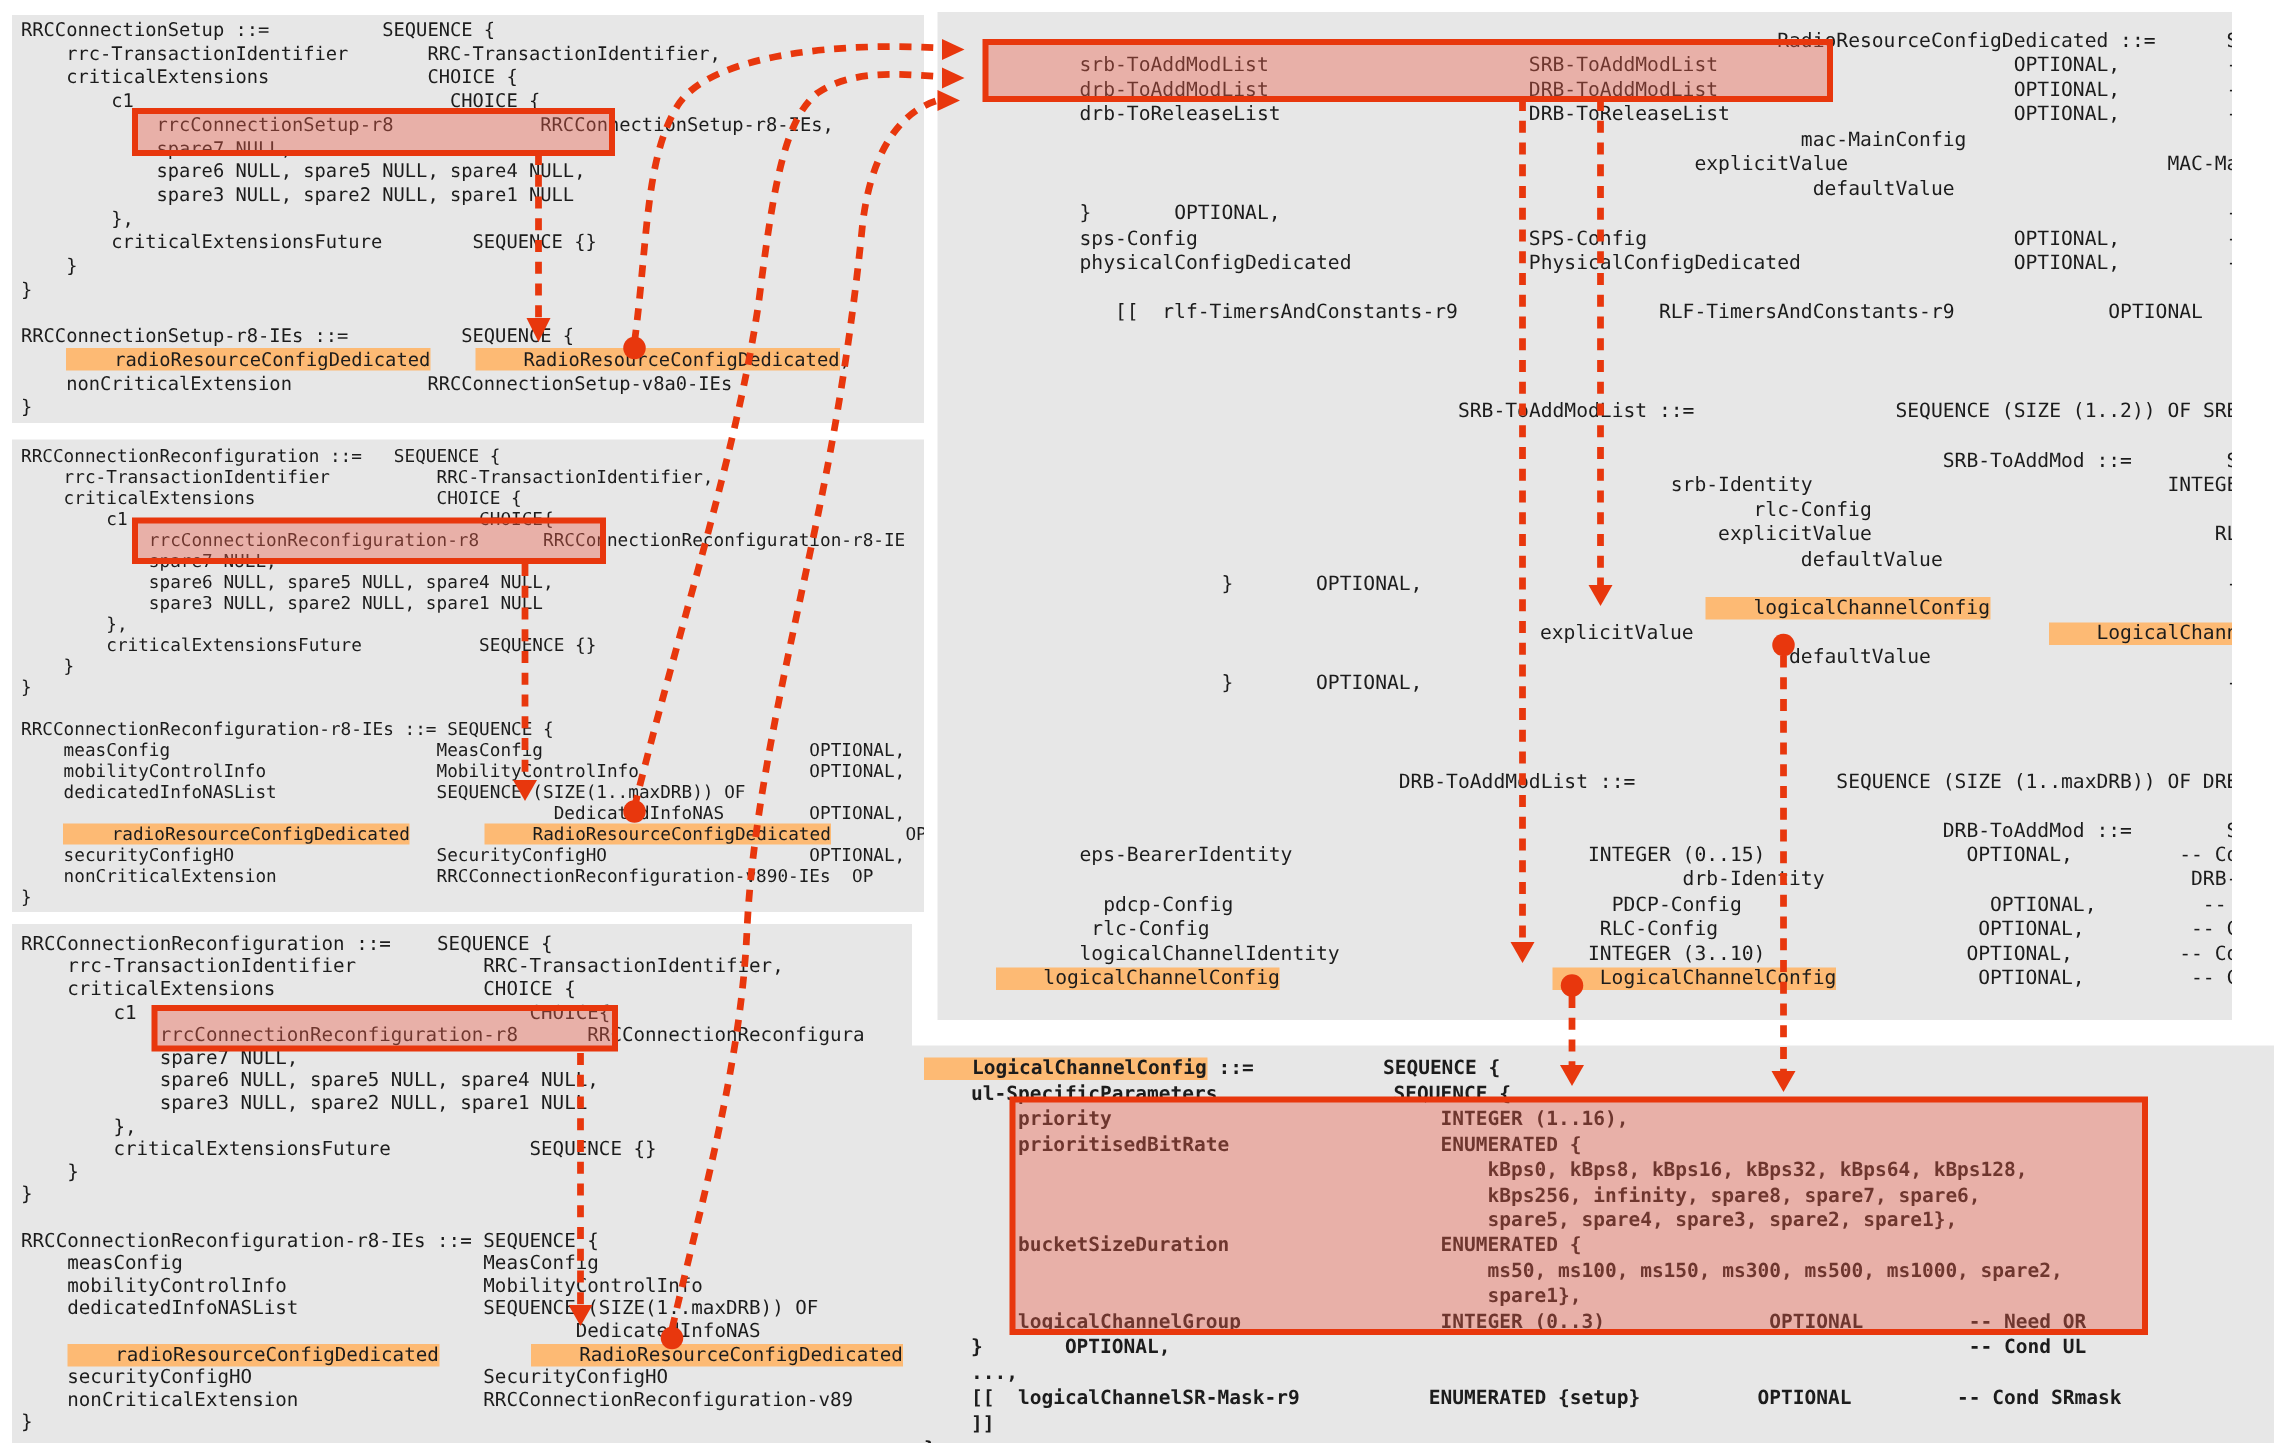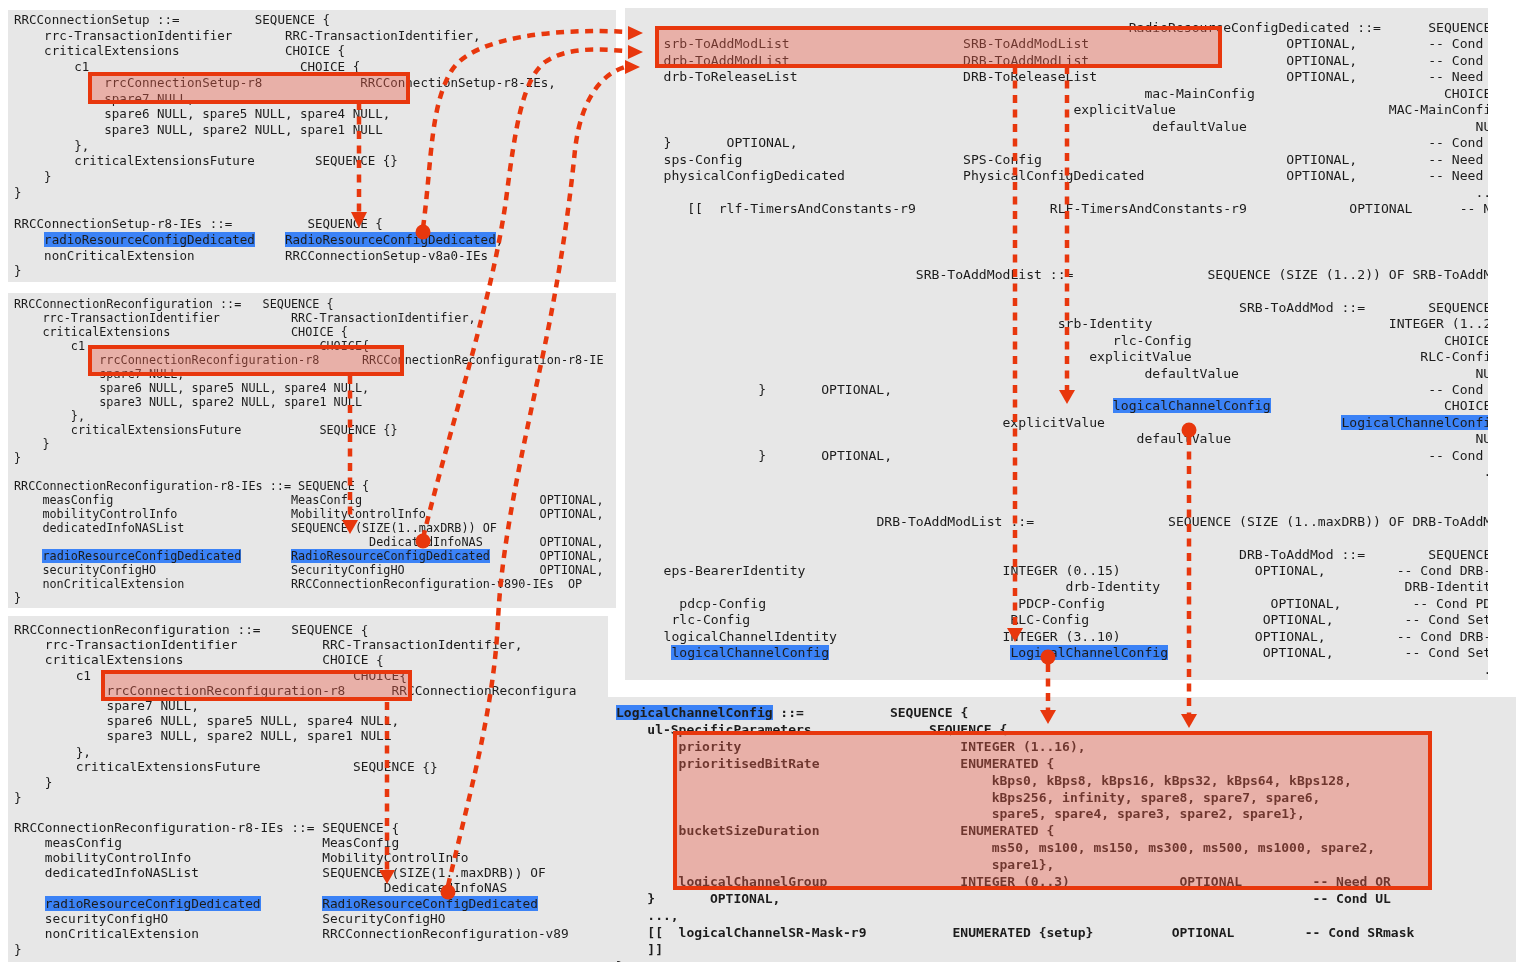--- a/index.html
+++ b/index.html
@@ -11,21 +11,21 @@
   #box1{left:8px;top:10px;width:608px;height:272px;}
   #box2{left:8px;top:293px;width:608px;height:315px;}
   #box3{left:8px;top:616px;width:600px;height:346px;}
   #boxR1{left:625px;top:8px;width:863px;height:672px;}
   #boxR2{left:608px;top:697px;width:908px;height:265px;font-weight:bold;}
   #pre1{left:6px;top:2px;font-size:12.5px;line-height:15.7px;}
   #pre2{left:6px;top:4px;font-size:11.8px;line-height:14px;}
   #pre3{left:6px;top:6px;font-size:12.8px;line-height:15.2px;}
   #pre4{left:7px;top:12px;font-size:13.1px;line-height:16.45px;text-align:right;}
   #pre5{left:8px;top:8px;font-size:13px;line-height:16.9px;}
-  .hl-y{background:#3b82f6;}
+  .hl-y{background:#fdba74;padding-left:32px;}
   svg.overlay{position:absolute;left:0;top:0;pointer-events:none;}
   .emph{fill:rgba(236,96,76,0.40);stroke:#e8370d;stroke-width:4px;}
   .dash{fill:none;stroke:#e8370d;stroke-width:4.5px;stroke-dasharray:8 6.5;}
   .head{fill:#e8370d;stroke:none;}
   .dot{fill:#e8370d;stroke:none;}
 </style>
 </head>
 <body>
 
 <div class="stage">

